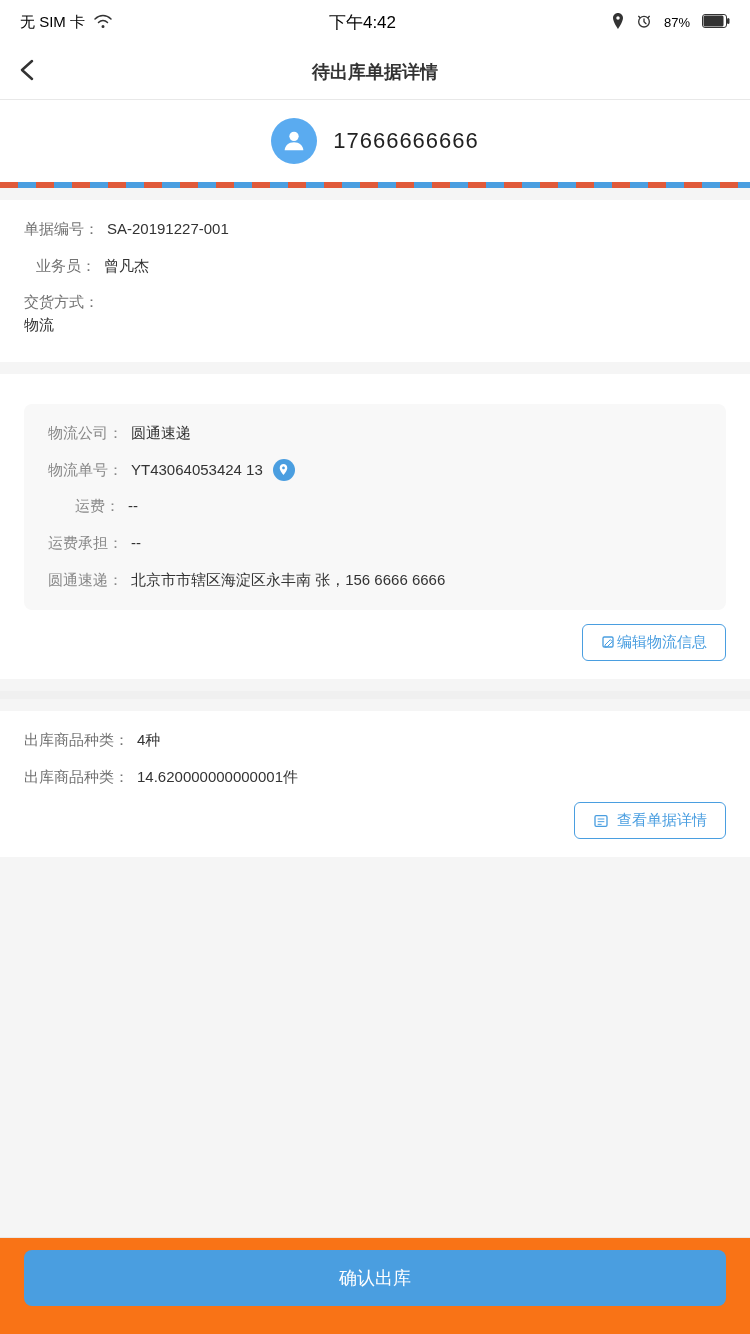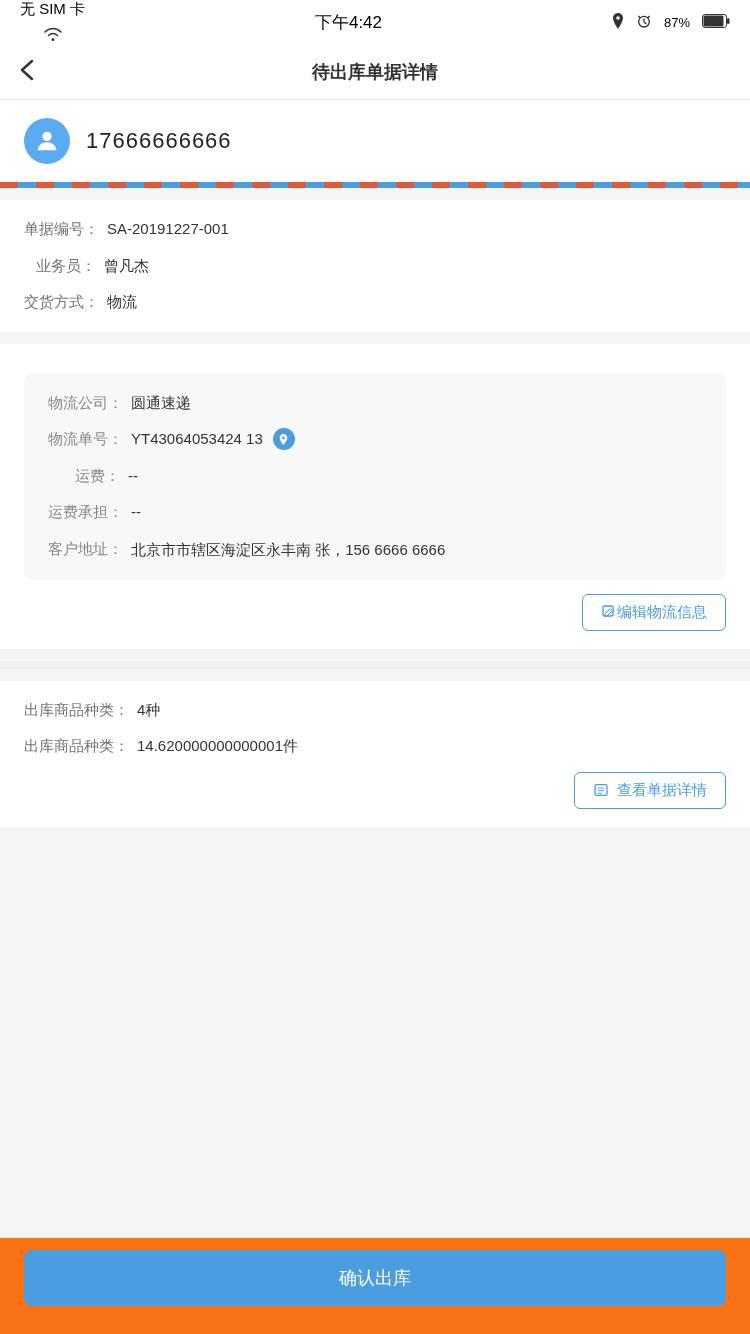--- a/index.html
+++ b/index.html
@@ -17,21 +17,21 @@
     .status-bar {
       background: #fff;
       height: 44px;
       display: flex;
       align-items: center;
       justify-content: space-between;
       padding: 0 20px;
       font-size: 15px;
       font-weight: 500;
     }
-    .status-left { display: flex; align-items: center; gap: 8px; flex-direction: column; }
+    .status-left { display: flex; align-items: center; gap: 8px; }
     .status-center { font-size: 17px; font-weight: 500; }
     .status-right { display: flex; align-items: center; gap: 12px; font-size: 13px; }
 
     
     .nav-bar {
       background: #fff;
       height: 56px;
       display: flex;
       align-items: center;
       padding: 0 20px;
@@ -65,20 +65,21 @@
       );
     }
 
     
     .customer-header {
       background: #fff;
       padding: 18px 24px;
       display: flex;
       align-items: center;
       gap: 16px;
+      justify-content: center;
     }
     .avatar {
       width: 46px;
       height: 46px;
       border-radius: 50%;
       background: #5aabf0;
       display: flex;
       align-items: center;
       justify-content: center;
     }
@@ -97,21 +98,21 @@
       padding: 18px 24px;
     }
 
     .info-row {
       display: flex;
       align-items: flex-start;
       margin-bottom: 14px;
       font-size: 15px;
       line-height: 1.5;
     }
-    .info-row:last-child { margin-bottom: 0; }
+    .info-row:last-child { margin-bottom: 8px; flex-direction: column; }
     .info-label {
       color: #737373;
       min-width: 80px;
       text-align: right;
       padding-right: 8px;
       white-space: nowrap;
       flex-shrink: 0;
     }
     .info-value {
       color: #333;
@@ -333,21 +334,21 @@
     </div>
     <div class="logistics-row">
       <span class="logistics-label">运费：</span>
       <span class="logistics-value">--</span>
     </div>
     <div class="logistics-row">
       <span class="logistics-label">运费承担：</span>
       <span class="logistics-value">--</span>
     </div>
     <div class="logistics-row">
-      <span class="logistics-label">客户地址：</span>
+      <span class="logistics-label">圆通速递：</span>
       <span class="address-value">北京市市辖区海淀区永丰南  张，156 6666 6666</span>
     </div>
   </div>
 
   <div class="edit-btn-row">
     <button class="edit-btn">
       <svg viewBox="0 0 24 24">
         <rect x="3" y="3" width="15" height="15" rx="2" stroke="#4a9ee0" stroke-width="2" fill="none"></rect>
         <path d="M14 7l3 3-8 8H6v-3l8-8z" stroke="#4a9ee0" stroke-width="1.5" fill="none" stroke-linejoin="round"></path>
       </svg>

